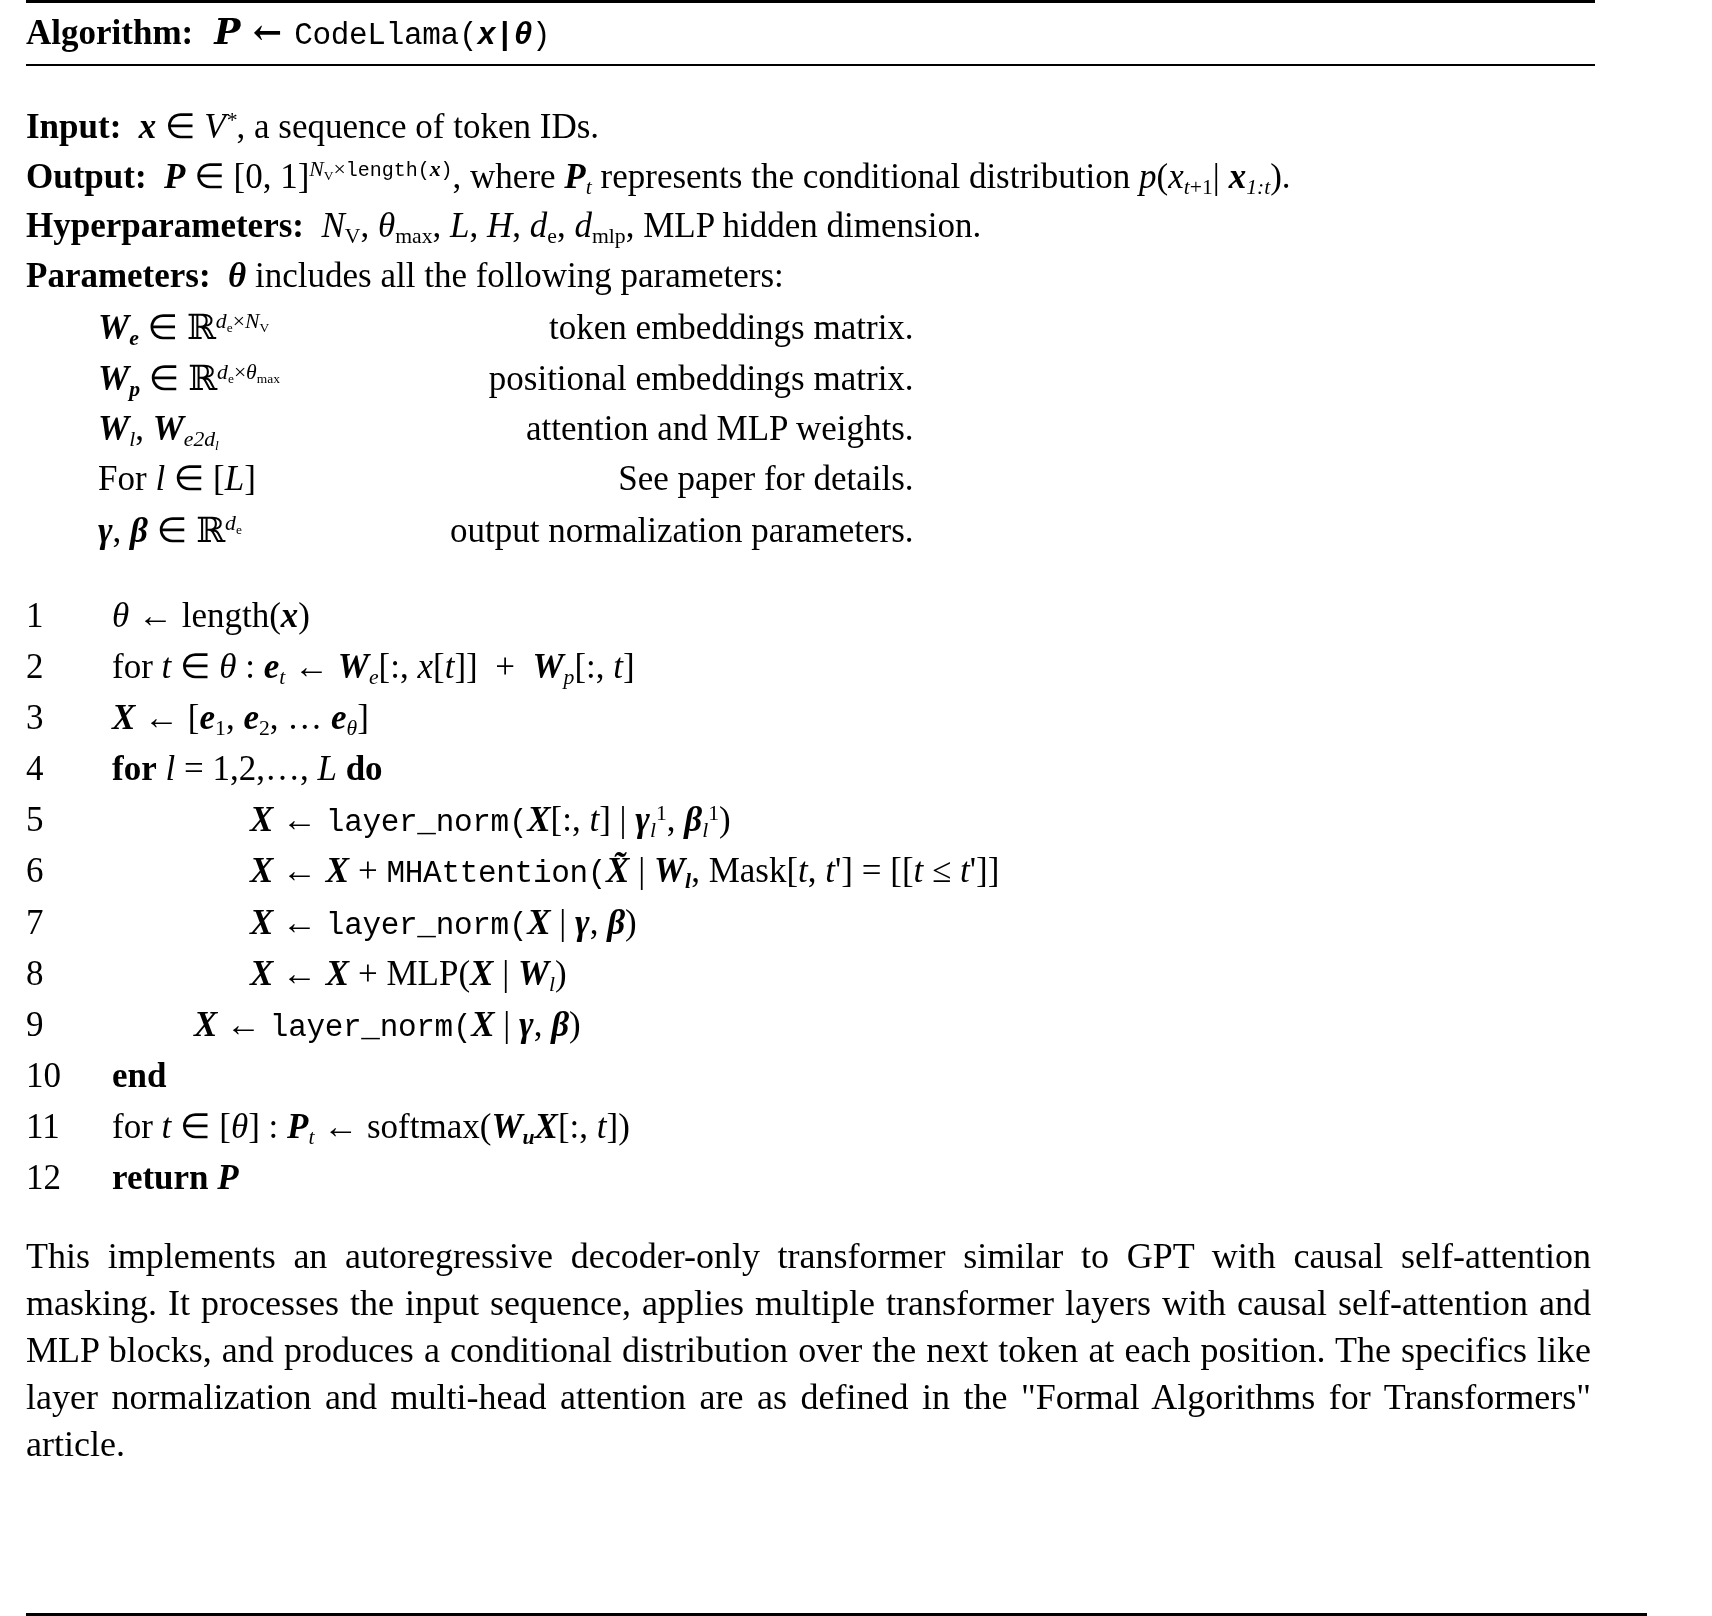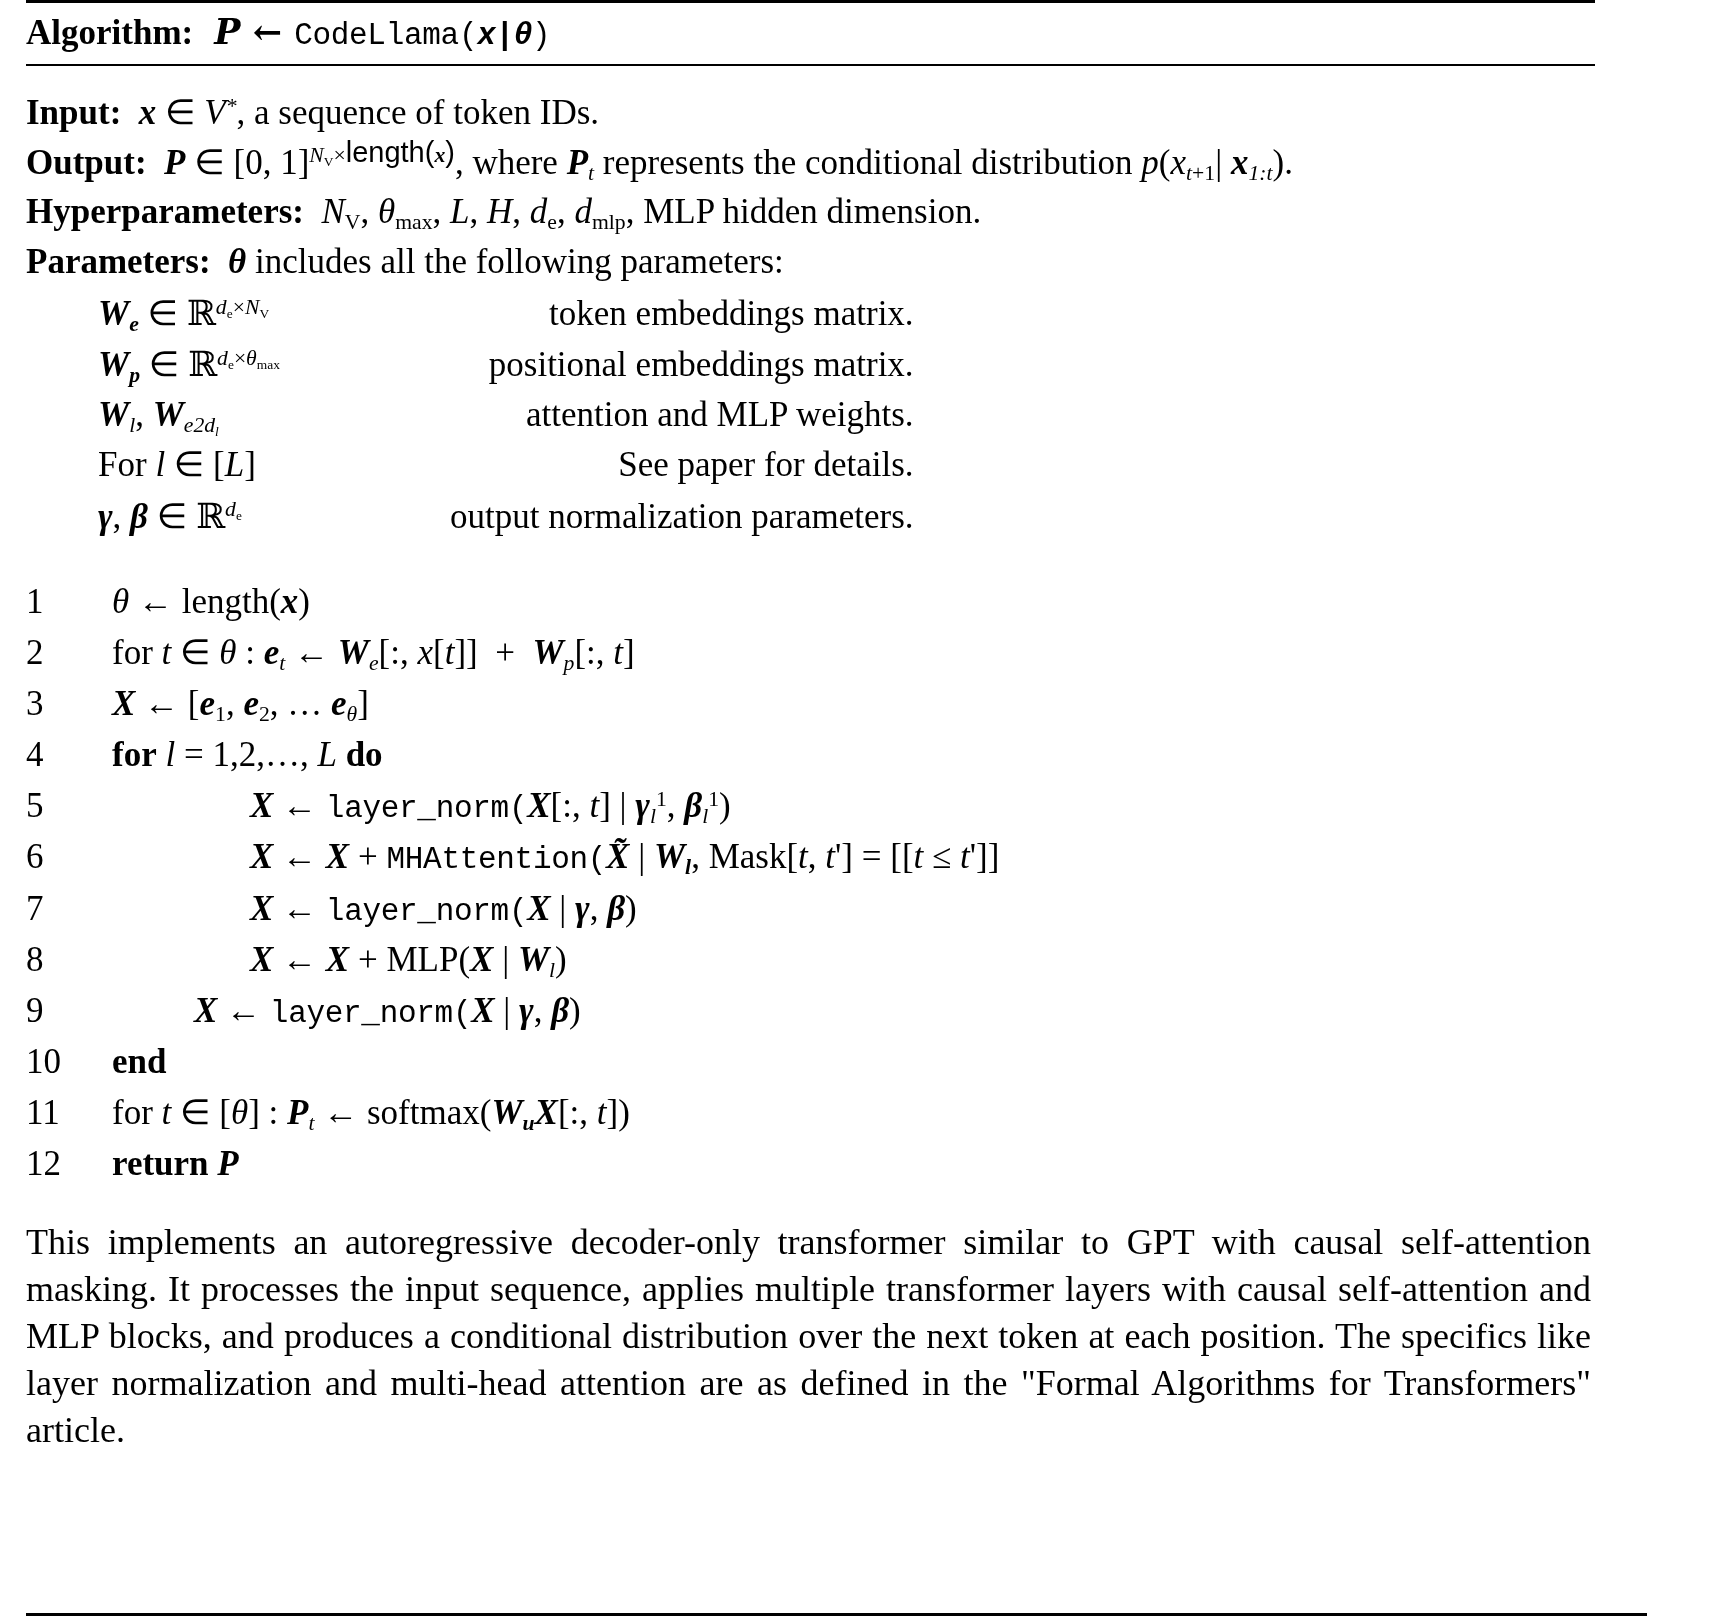--- a/index.html
+++ b/index.html
@@ -34,32 +34,32 @@
   }
   .bold { font-weight: bold; }
   .ital { font-style: italic; }
   .bi { font-weight: bold; font-style: italic; }
   .mono {
     font-family: "Liberation Mono", monospace;
     font-size: 31px;
     letter-spacing: -0.3px;
   }
   .mono-small {
-    font-family: Liberation Sans, sans-serif;
-    font-size: 29px;
+    font-family: Liberation Mono, monospace;
+    font-size: 20px;
   }
   sub, sup {
     font-size: 0.62em;
     line-height: 0;
   }
   sub { vertical-align: -0.28em; }
   sup { vertical-align: 0.52em; }
 
   .body-block {
-    padding-top: 24px;
+    padding-top: 38px;
     font-size: 35px;
     line-height: 1.30;
   }
   .decl-line {
     white-space: nowrap;
     margin-bottom: 4px;
   }
   .params-table {
     margin-top: 4px;
     margin-left: 72px;

